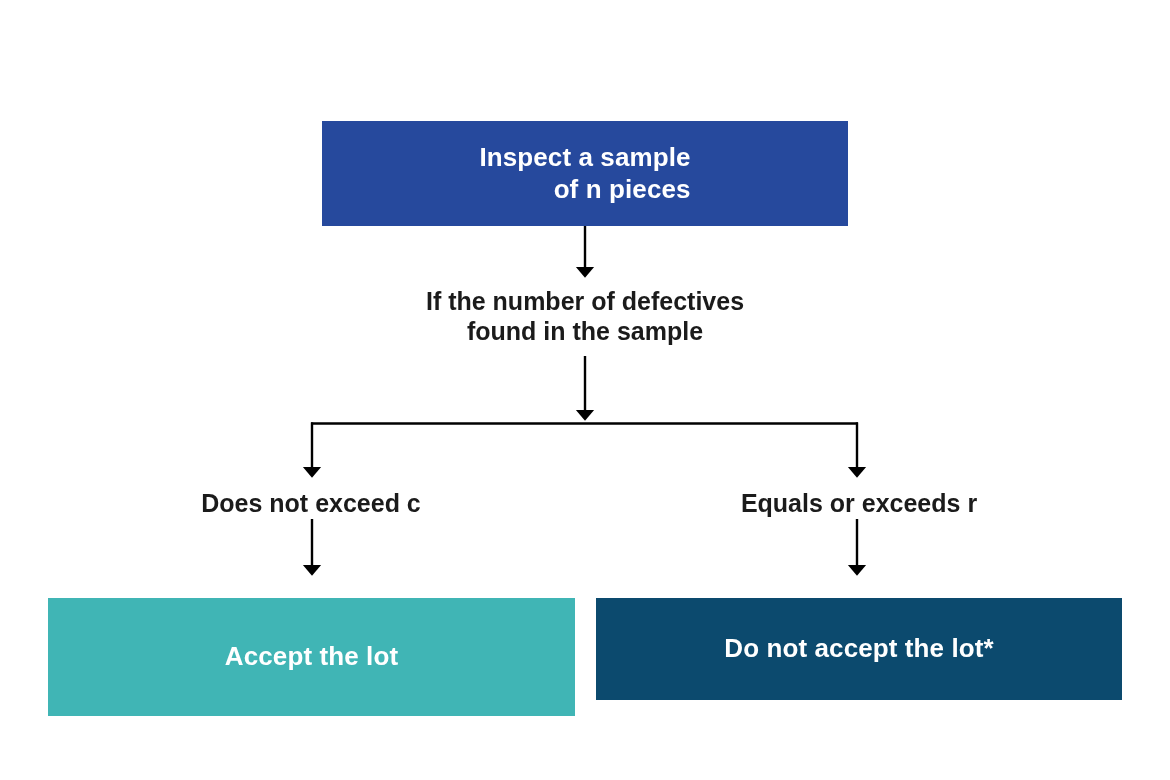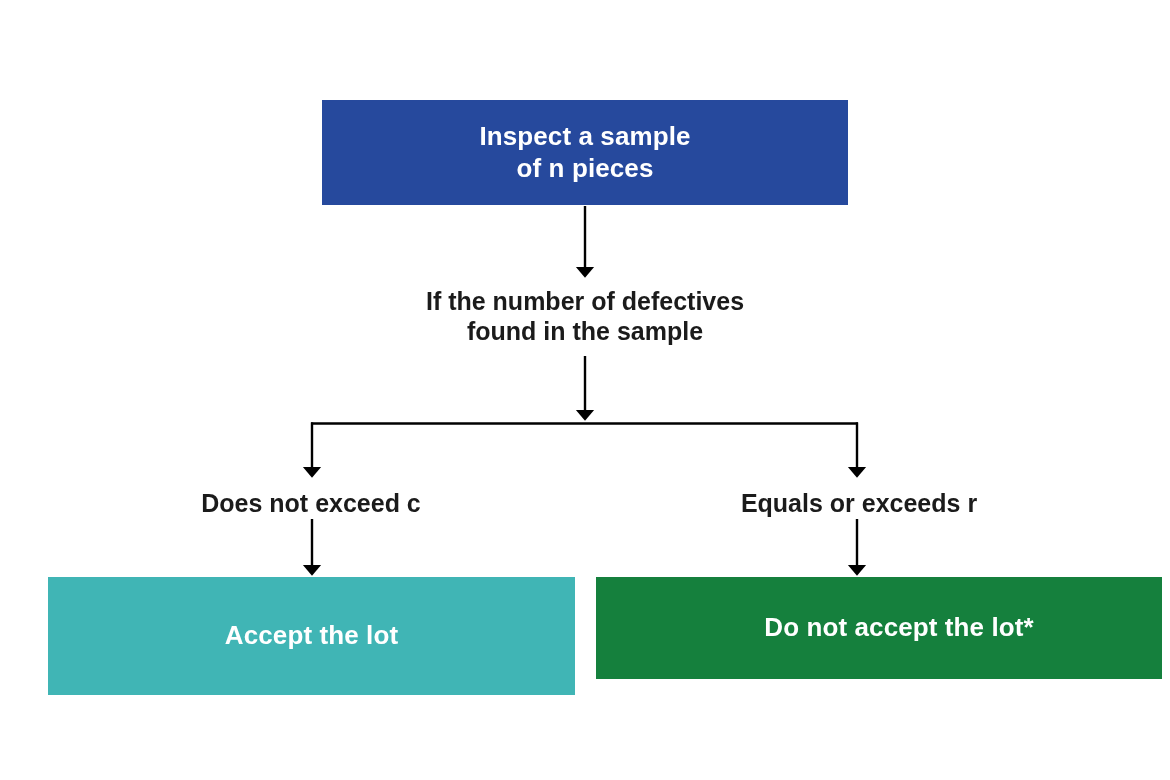--- a/index.html
+++ b/index.html
@@ -17,26 +17,27 @@
     background: #ffffff;
     overflow: hidden;
   }
 
   
   .node-box {
     position: absolute;
     display: flex;
     align-items: center;
     justify-content: center;
-    text-align: center;
+    text-align: right;
     color: #ffffff;
     font-weight: 700;
     line-height: 1.22;
     letter-spacing: 0.1px;
     white-space: pre-line;
+    margin-top: 21px;
   }
 
   #box-inspect {
     left: 322px;
     top: 100px;
     width: 526px;
     height: 105px;
     background: #26499d;
     font-size: 26px;
   }
@@ -48,23 +49,22 @@
     height: 118px;
     background: #40b5b5;
     font-size: 26px;
   }
 
   #box-reject {
     left: 596px;
     top: 577px;
     width: 526px;
     height: 102px;
-    background: #15803d;
+    background: #0c4a6e;
     font-size: 26px;
-    padding-left: 40px;
   }
 
   
   .plain-label {
     position: absolute;
     color: #1b1b1b;
     font-weight: 700;
     text-align: center;
     line-height: 1.2;
     white-space: pre-line;

